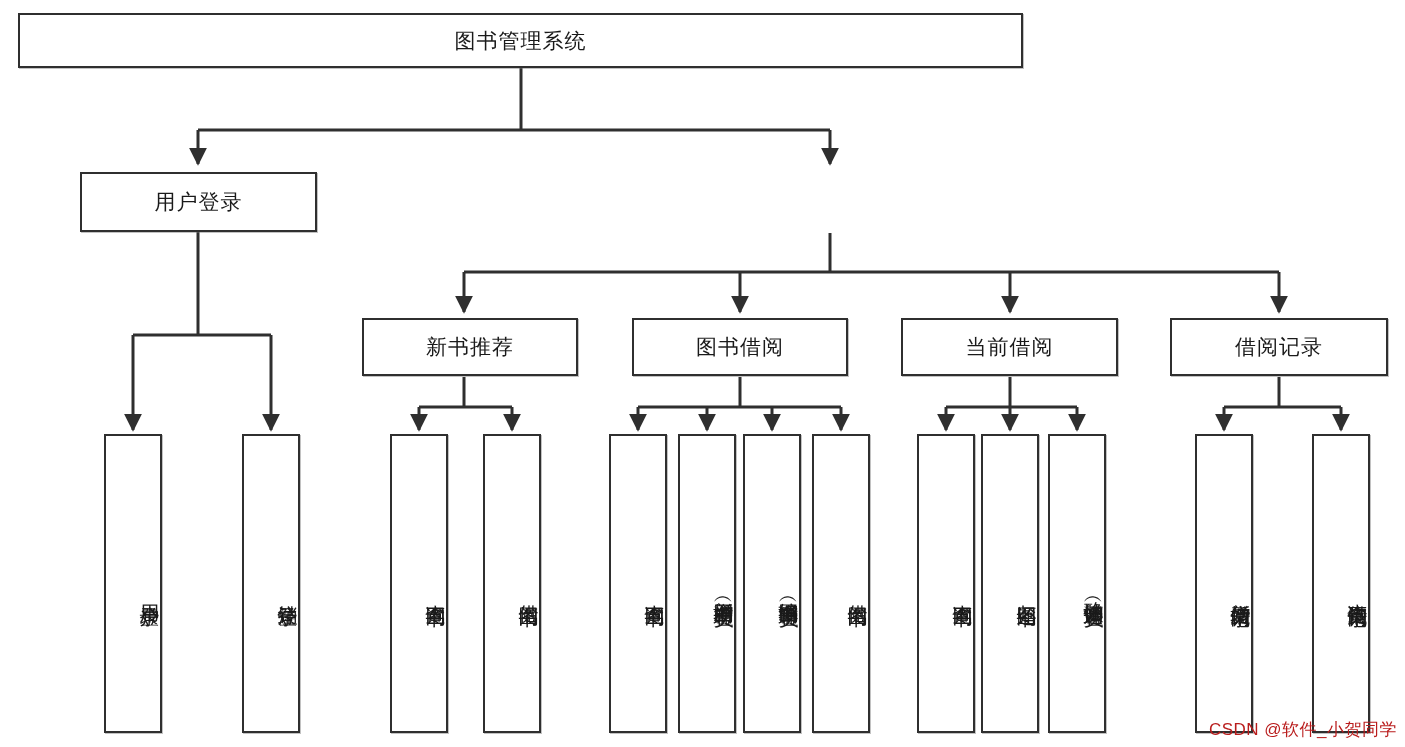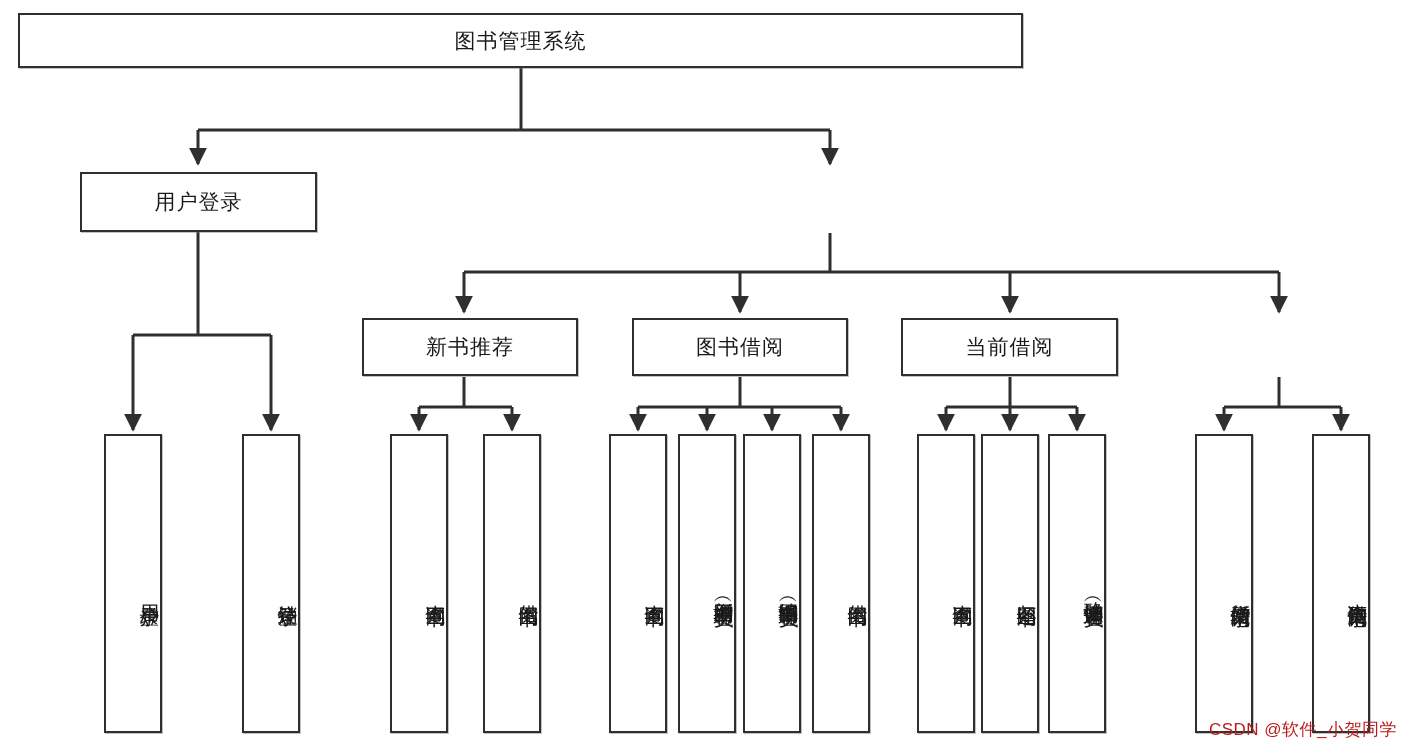--- a/index.html
+++ b/index.html
@@ -142,20 +142,23 @@
 
   <div class="node horiz" style="left:362px; top:318px; width:216px; height:58px;">
     <span class="label">新书推荐</span>
   </div>
   <div class="node horiz" style="left:901px; top:318px; width:217px; height:58px;">
     <span class="label">当前借阅</span>
   </div>
   <div class="node horiz" style="left:632px; top:318px; width:216px; height:58px;">
     <span class="label">图书借阅</span>
   </div>
+  <div class="node horiz" style="left:1170px; top:318px; width:218px; height:58px;">
+    <span class="label">借阅记录</span>
+  </div>
 
   <div class="node vert" style="left:104px; top:434px; width:58px; height:299px;">
     <span class="label">用户登录</span>
   </div>
   <div class="node vert" style="left:242px; top:434px; width:58px; height:299px;">
     <span class="label">注销登录</span>
   </div>
 
   <div class="node vert" style="left:390px; top:434px; width:58px; height:299px;">
     <span class="label">查询图书</span>

